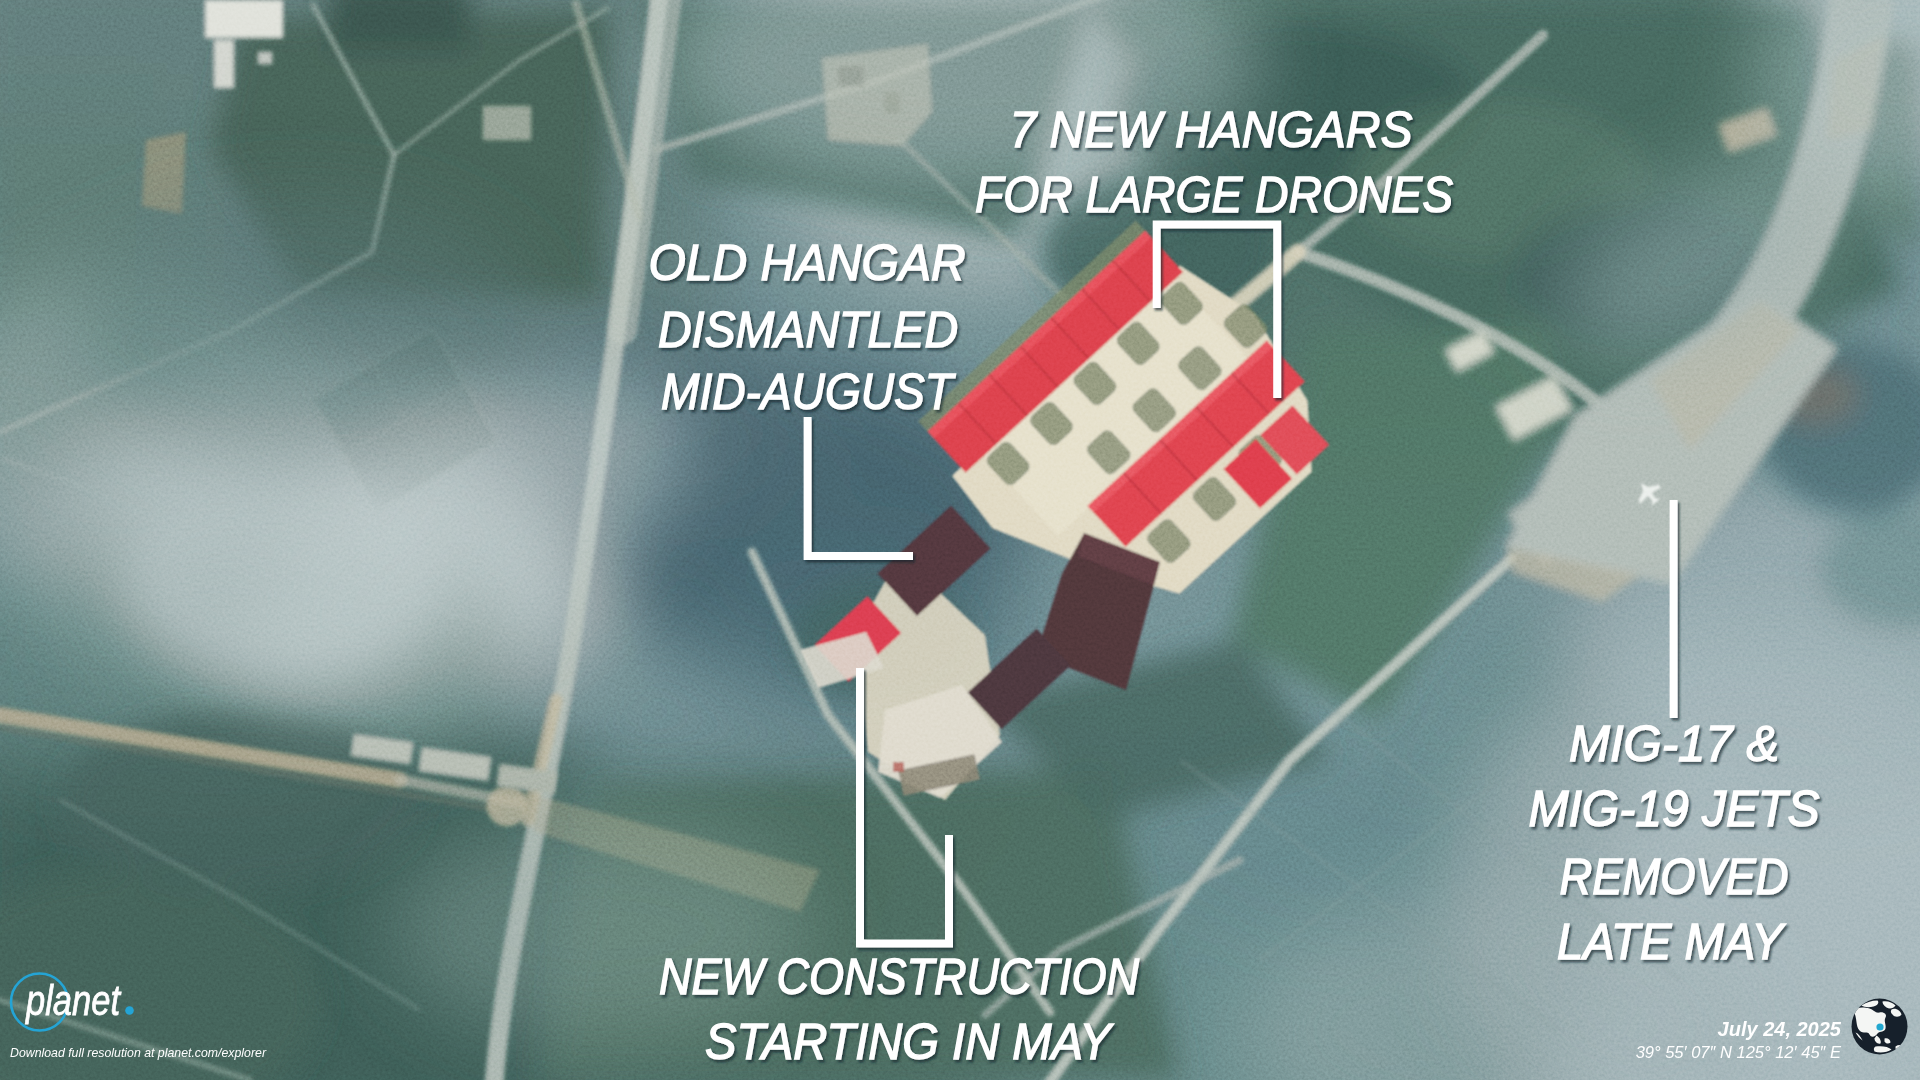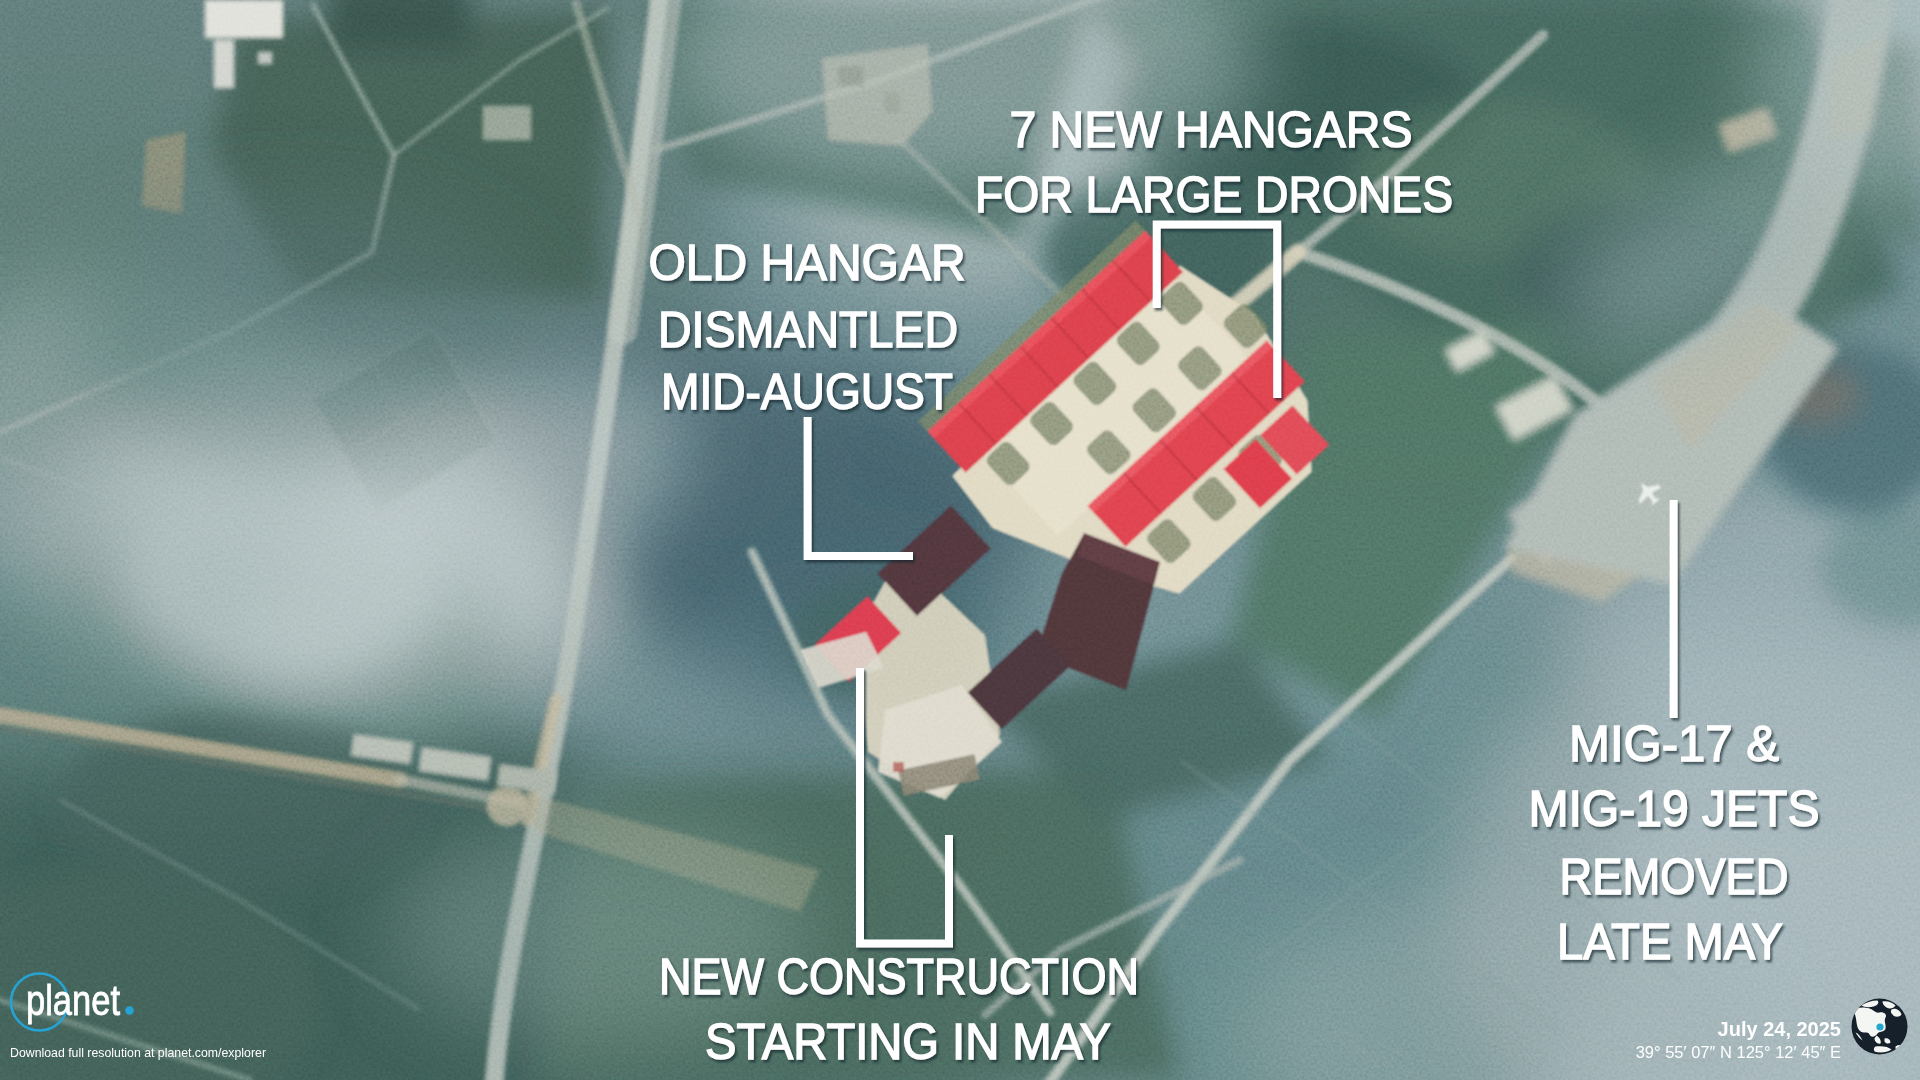--- a/index.html
+++ b/index.html
@@ -1,16 +1,16 @@
 <!DOCTYPE html>
 <html><head>
 <meta charset="utf-8">
 <style>
   html,body{margin:0;padding:0;background:#7d9297;overflow:hidden;}
-  #stage{position:relative;width:1920px;height:1080px;font-family:"Liberation Sans", sans-serif;}
+  #stage{position:relative;width:1920px;height:1080px;font-family:"Liberation Sans", sans-serif;font-style:italic;}
   svg{display:block;}
 </style>
 </head>
 <body>
 <div id="stage">
 <svg width="1920" height="1080" viewBox="0 0 1920 1080">
 <defs>
   <filter id="b40" x="-60%" y="-60%" width="220%" height="220%">
           <feGaussianBlur stdDeviation="40"></feGaussianBlur>
         </filter>

